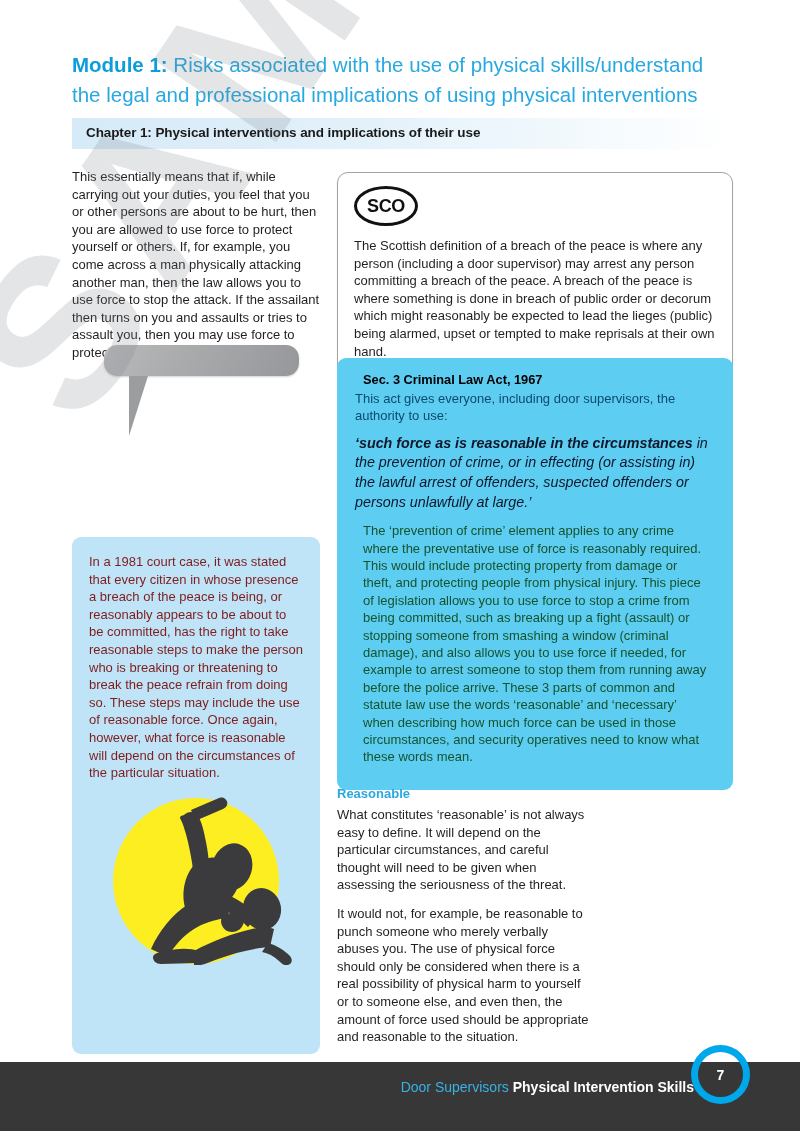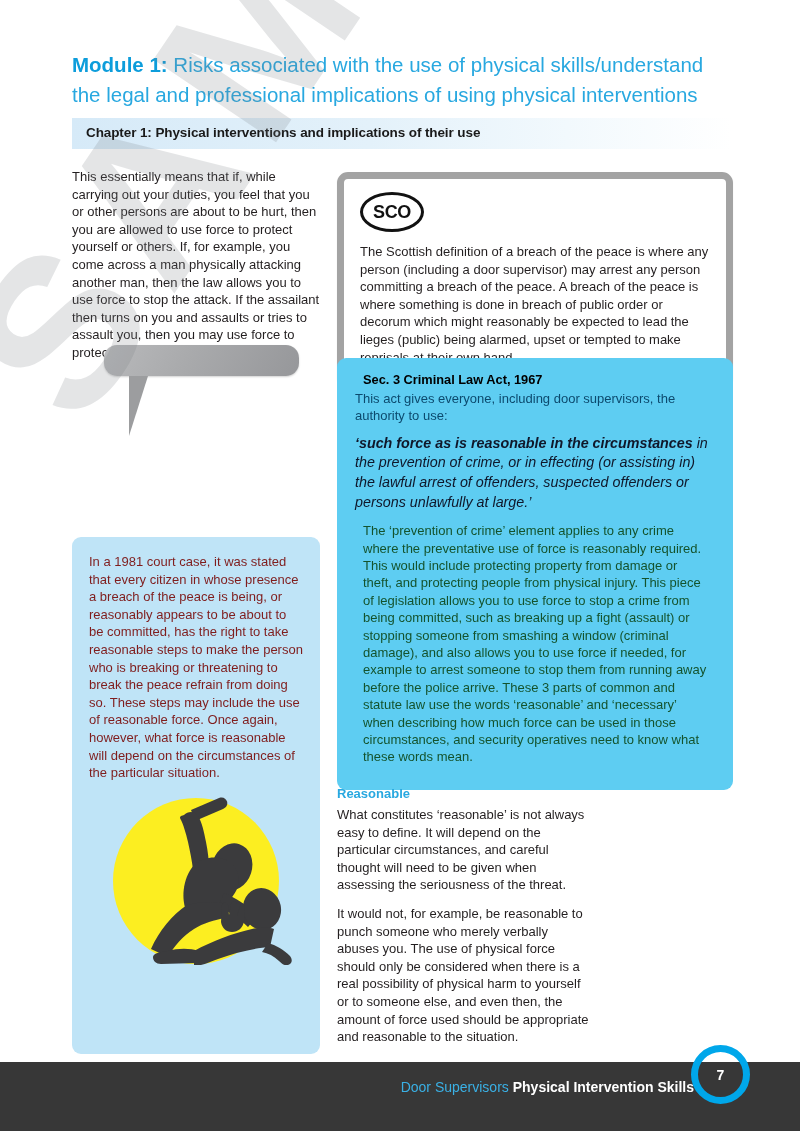--- a/index.html
+++ b/index.html
@@ -161,21 +161,21 @@
   .illustration svg { display: block; }
 
   
   .sco-box {
     position: absolute;
     left: 337px;
     top: 172px;
     width: 396px;
     box-sizing: border-box;
     background: #ffffff;
-    border: 7px solid #a3a3a3;
+    border: 1px solid #a3a3a3;
     border-radius: 11px;
     padding: 13px 16px 14px 16px;
     z-index: 6;
     box-shadow: 0 1px 2px rgba(0,0,0,0.07);
   }
   .sco-badge {
     width: 58px;
     height: 34px;
     border: 3px solid #111111;
     border-radius: 50%;

